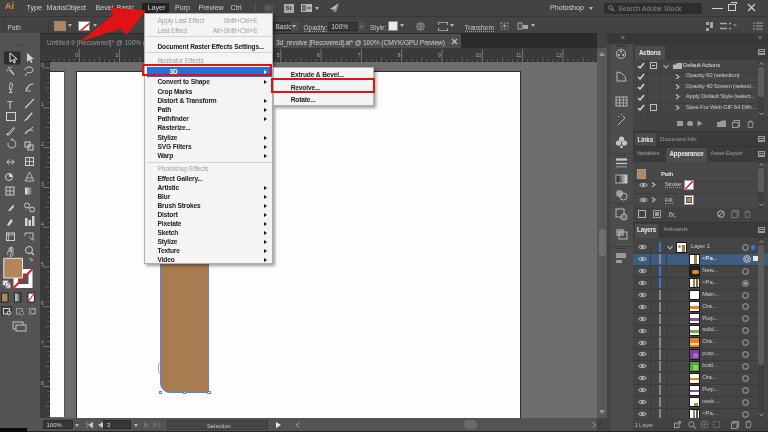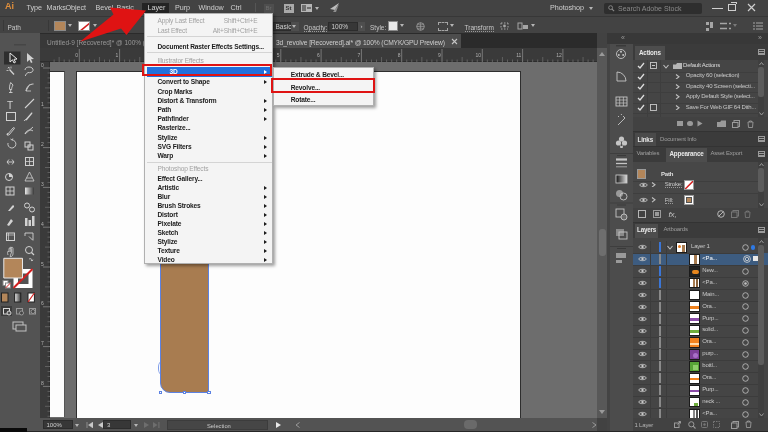--- a/index.html
+++ b/index.html
@@ -52,21 +52,21 @@
 <div class="abs" id="menubar">
   <div class="t" style="left:5px;top:2px;font-size:9px;font-weight:bold;color:#e08f3c;">Ai</div>
   <div class="mi" style="left:26.5px;">Type</div>
   <div class="mi" style="left:46.5px;">Marks</div>
   <div class="mi" style="left:65.5px;">Object</div>
   <div class="mi" style="left:95.5px;">Bevel</div>
   <div class="mi" style="left:116.5px;">Basic</div>
   <div id="effectbox"></div>
   <div class="mi" style="left:147.5px;color:#d5d5d5;">Layer</div>
   <div class="mi" style="left:175px;">Purp</div>
-  <div class="mi" style="left:198.5px;">Window</div>
+  <div class="mi" style="left:198.5px;">Preview</div>
   <div class="mi" style="left:230.5px;">Ctrl</div>
   <div class="abs" style="left:255px;top:3px;width:1px;height:9px;background:#555;"></div>
   <div class="abs" style="left:263.5px;top:3.5px;width:10px;height:9px;background:#4e4e4e;color:#6e6e6e;font-size:6px;line-height:9px;text-align:center;">Br</div>
   <div class="abs" style="left:283.5px;top:3.5px;width:10px;height:9px;background:#a9a9a9;color:#333;font-size:6px;font-weight:bold;line-height:9px;text-align:center;">St</div>
   <div class="abs" style="left:301px;top:4px;width:11px;height:8px;background:#b5b5b5;"></div>
   <div class="abs" style="left:302px;top:5px;width:4px;height:6px;background:#6e6e6e;"></div>
   <div class="abs" style="left:307px;top:7px;width:4px;height:1.6px;background:#6e6e6e;"></div>
   <div class="ddv" style="left:315px;top:6.5px;"></div>
   <svg class="abs" style="left:329px;top:3px;" width="11" height="10" viewBox="0 0 11 10">
     <path d="M1 6 L10 0 L6 7 Z" fill="#bdbdbd"></path>

